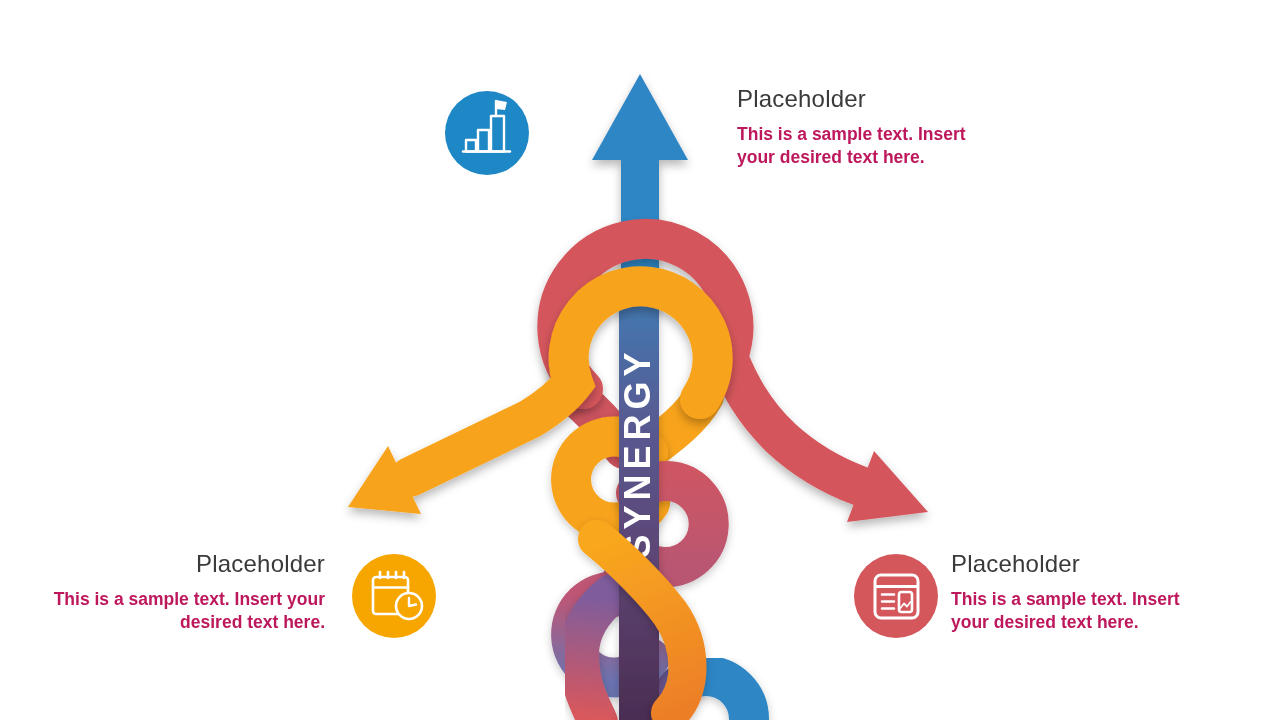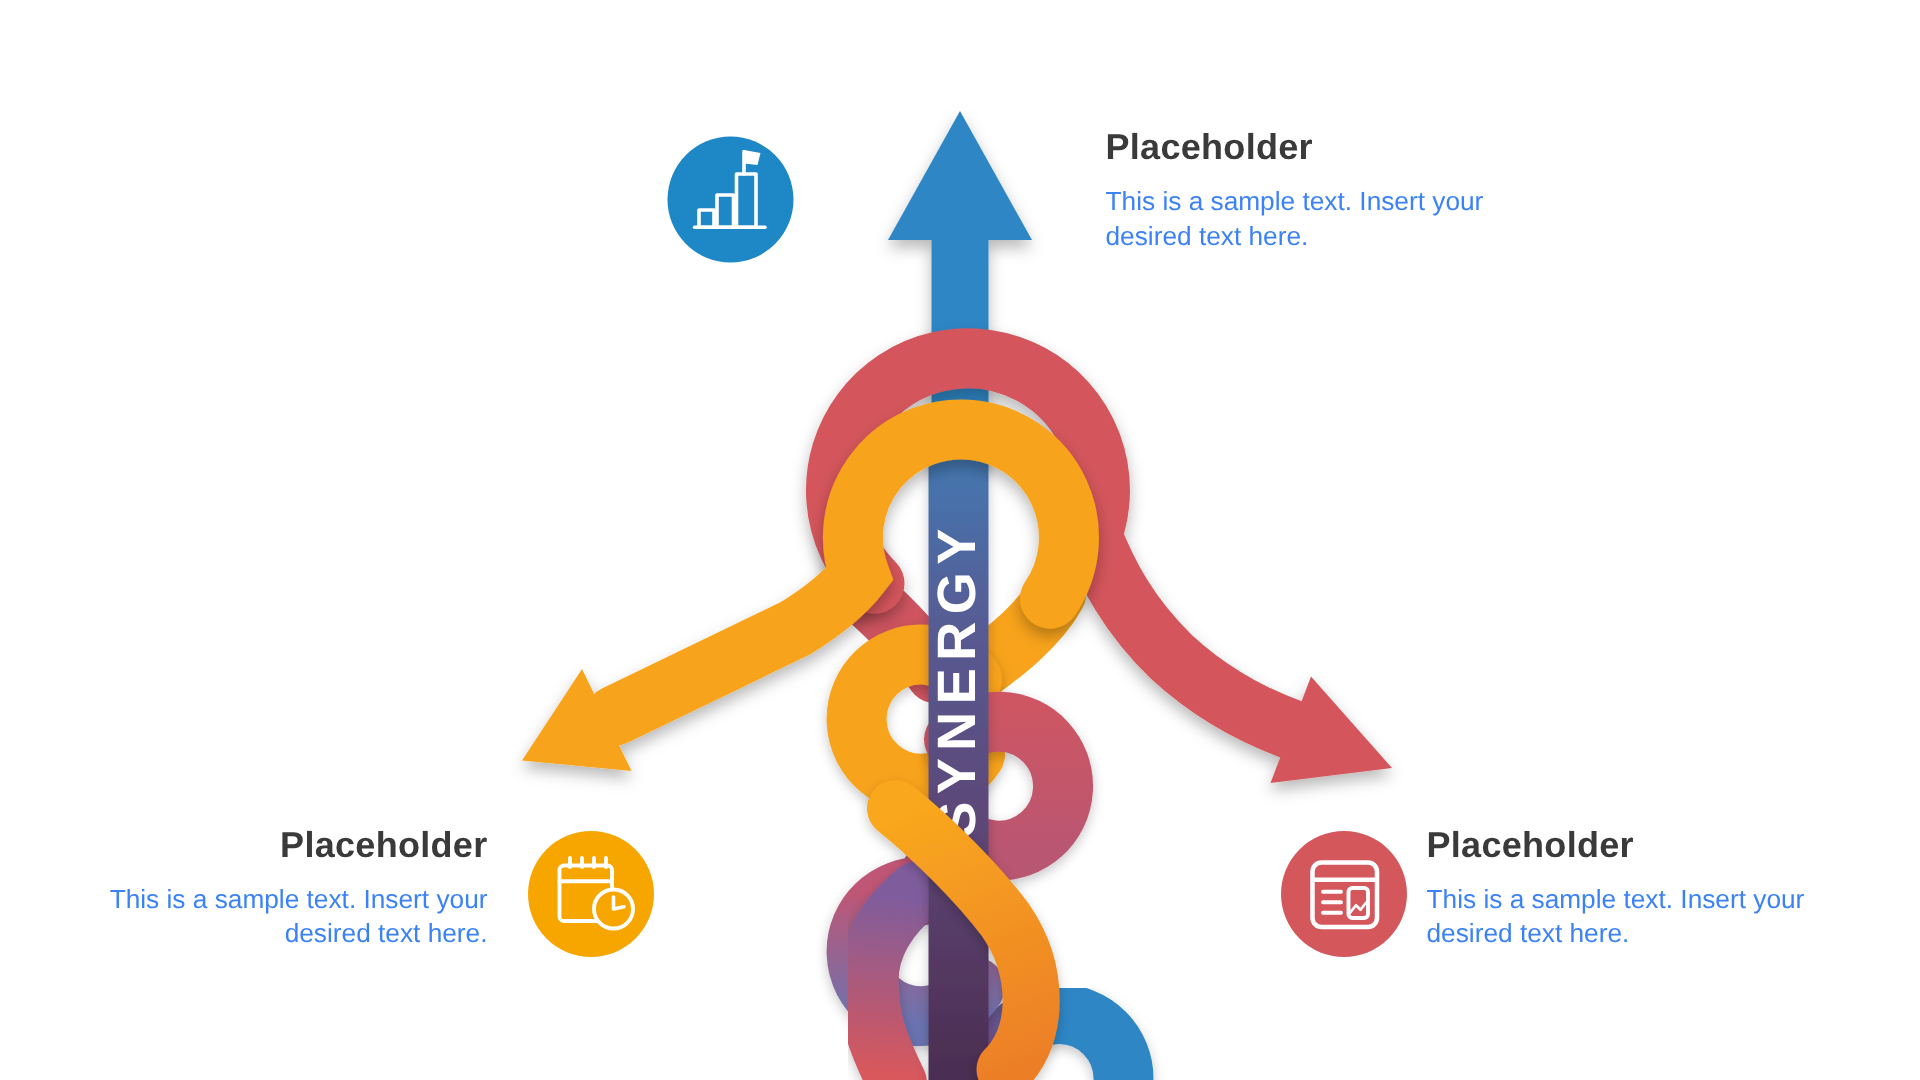--- a/index.html
+++ b/index.html
@@ -3,25 +3,25 @@
 <meta charset="utf-8">
 <style>
   html,body{margin:0;padding:0;background:#e8e8e8;}
   .stage{
     position:relative;width:1280px;height:720px;background:#ffffff;
     overflow:hidden;font-family:"Liberation Sans","DejaVu Sans",sans-serif;
   }
   .diagram{position:absolute;left:0;top:0;}
   .block{position:absolute;}
   .block .title{
-    font-size:24px;line-height:30px;color:#3a3a3a;font-weight:700;
+    font-size:24px;line-height:30px;color:#3a3a3a;font-weight:400;
     letter-spacing:.2px;
   }
   .block .body{
-    margin-top:9px;font-size:17.5px;line-height:23px;color:#3b82f6;font-weight:400;
+    margin-top:9px;font-size:17.5px;line-height:23px;color:#be185d;font-weight:700;
   }
   .block.top{left:737px;top:84px;width:252px;text-align:left;}
   .block.bl{right:955px;top:549px;width:280px;text-align:right;}
   .block.br{left:951px;top:549px;width:260px;text-align:left;}
   .syn-text{
     font-family:"Liberation Sans","DejaVu Sans",sans-serif;
     font-weight:bold;letter-spacing:5px;
   }
 </style>
 </head>

